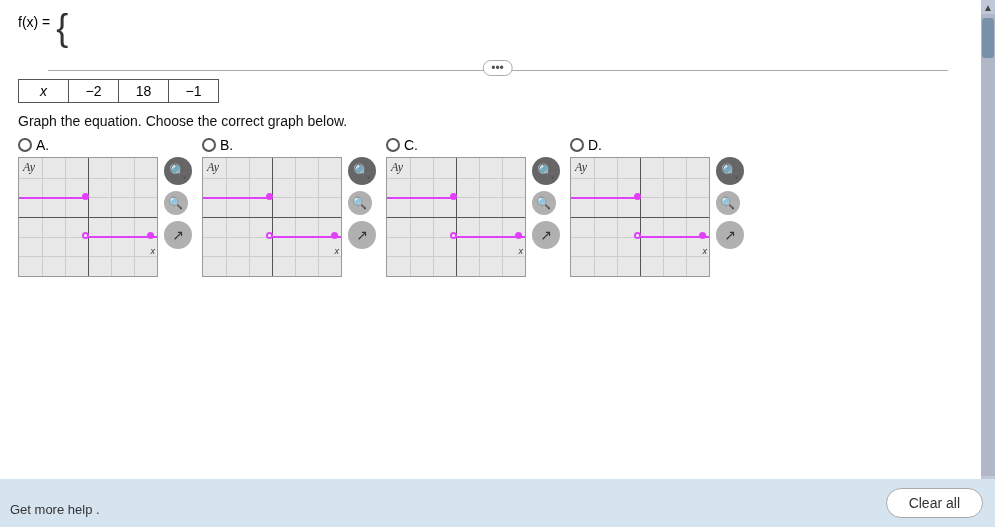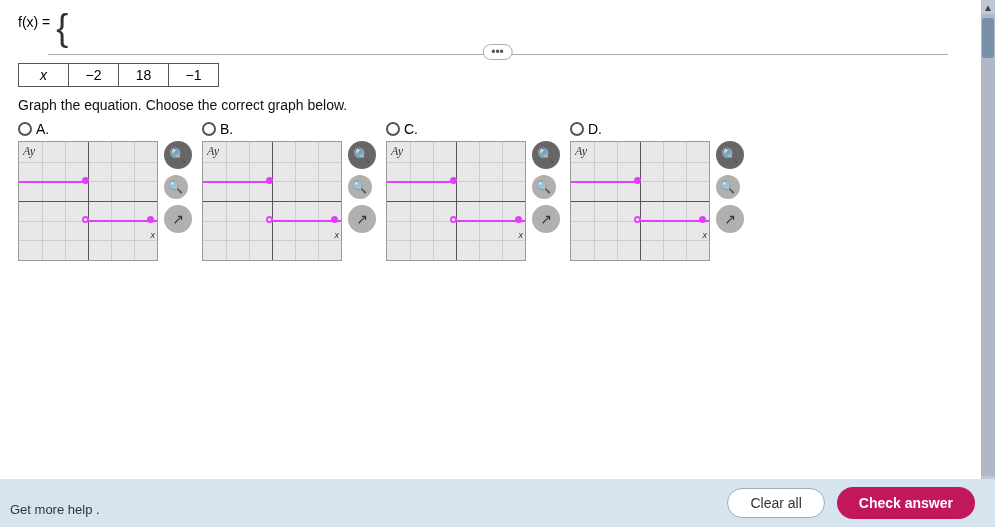--- a/index.html
+++ b/index.html
@@ -18,21 +18,21 @@
       margin: 0;
       padding: 10px 18px 10px 18px;
       height: 490px;
       position: relative;
       overflow: hidden;
     }
 
     .top-function {
       display: flex;
       align-items: flex-start;
-      margin-bottom: 8px;
+      margin-bottom: 24px;
     }
 
     .fx-label {
       font-size: 14px;
       margin-right: 6px;
       margin-top: 4px;
     }
 
     .brace {
       font-size: 36px;
@@ -272,21 +272,21 @@
     .bottom-bar {
       position: absolute;
       bottom: 0;
       left: 0;
       right: 0;
       height: 48px;
       background: #d6e4f0;
       display: flex;
       align-items: center;
       justify-content: flex-end;
-      padding: 0 20px;
+      padding: 0 12px;
       gap: 12px;
     }
 
     .bottom-left {
       position: absolute;
       left: 10px;
       bottom: 10px;
       font-size: 13px;
       color: #333;
     }
@@ -525,14 +525,13 @@
     <div class="scrollbar-thumb"></div>
     <div style="flex:1"></div>
     <div class="scrollbar-arrow">▼</div>
   </div>
 
 </div>
 
 <div class="bottom-bar">
   <span class="bottom-left">Get more help .</span>
   <button class="btn-clear">Clear all</button>
-  <button class="btn-check">Check answer</button>
 </div>
 
 </body></html>

